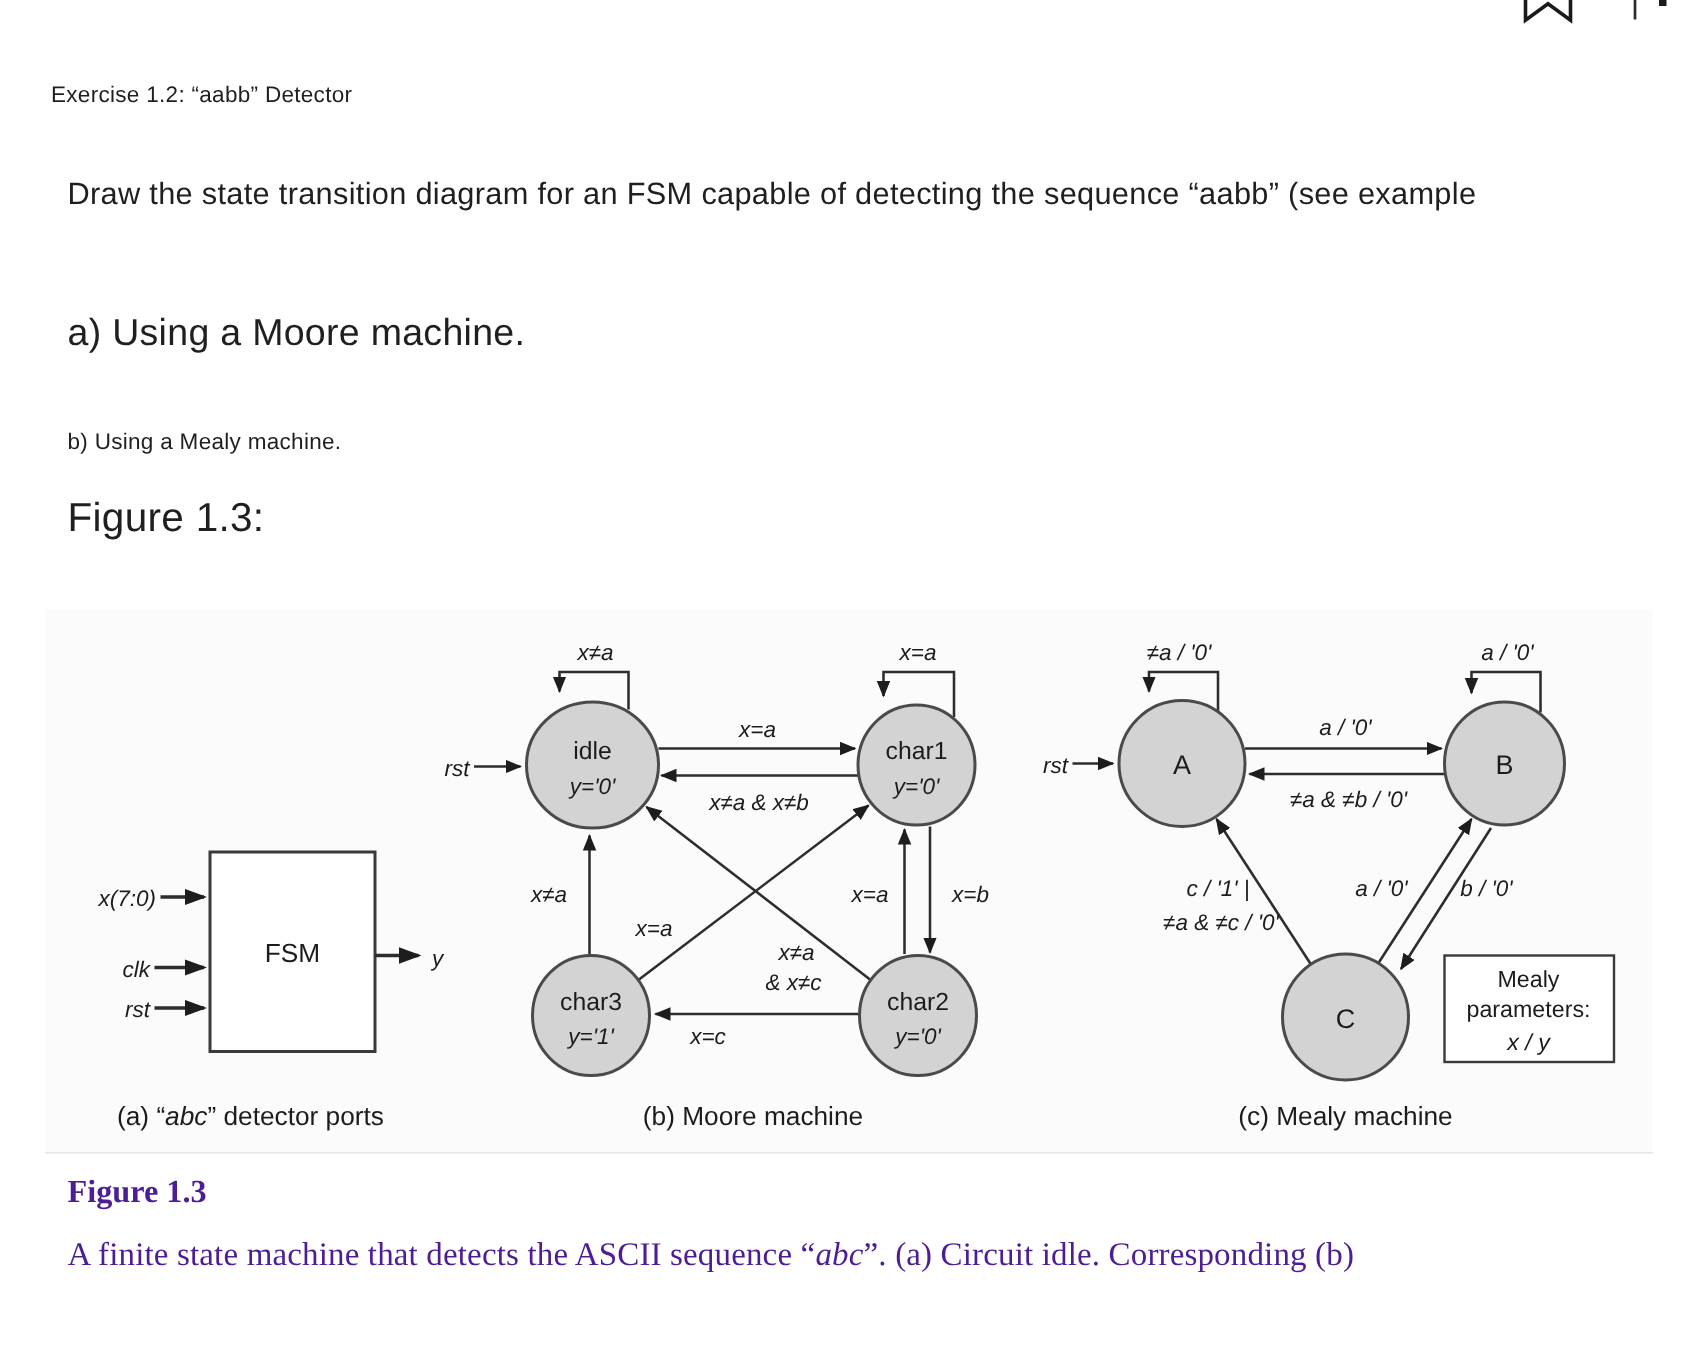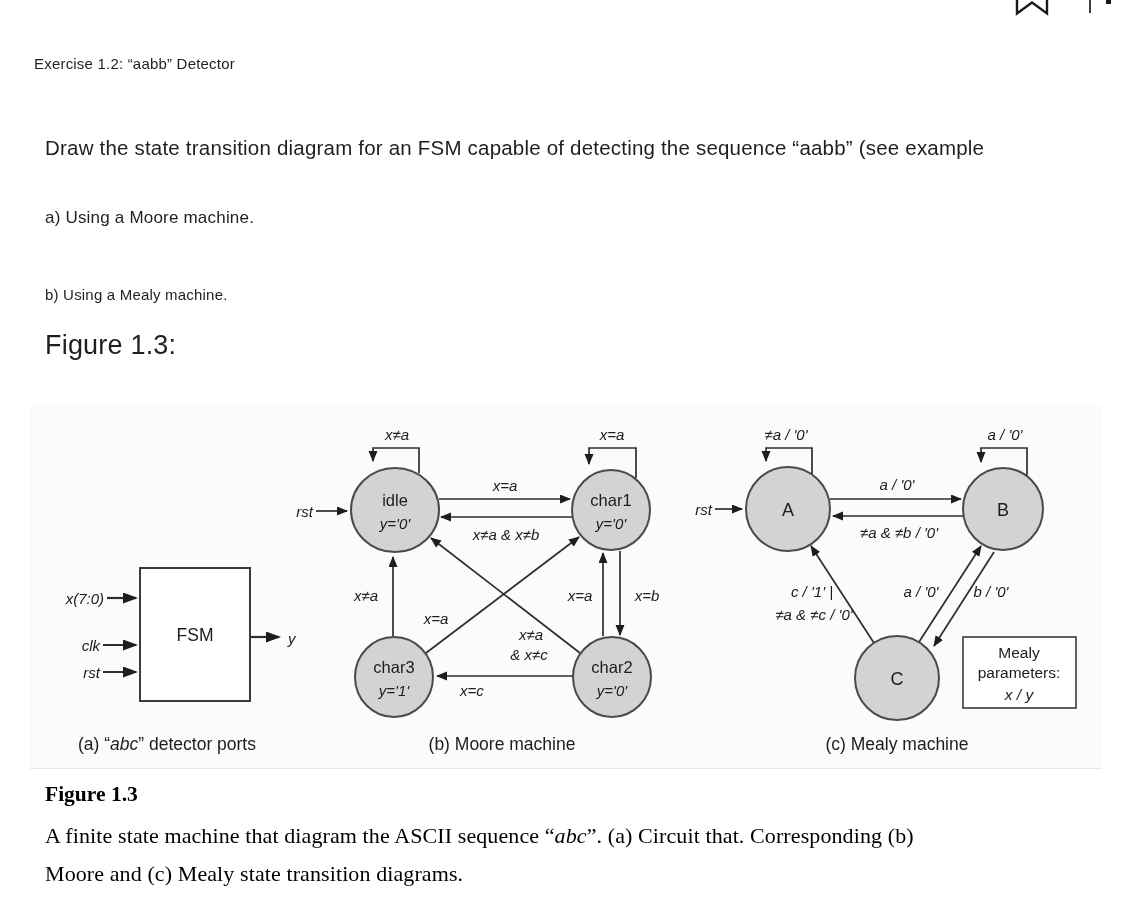--- a/index.html
+++ b/index.html
@@ -1,28 +1,28 @@
 <!DOCTYPE html>
 <html><head>
 <meta charset="utf-8">
 <style>
   html,body{margin:0;padding:0;}
   body{
     width:1132px;height:910px;position:relative;background:#ffffff;
     font-family:"Liberation Sans",sans-serif;color:#1f1f1f;overflow:hidden;
   }
   .abs{position:absolute;}
-  .nowrap{white-space:nowrap;display:block;margin-top:18px;}
+  .nowrap{white-space:nowrap;display:block;}
   .heading{left:34px;top:55px;font-size:15px;letter-spacing:.2px;}
   .para{left:45px;top:113px;font-size:20.5px;letter-spacing:.2px;line-height:33px;}
-  .item-a{left:45px;top:208px;font-size:17px;letter-spacing:.2px;text-align:center;}
+  .item-a{left:45px;top:208px;font-size:25px;letter-spacing:.2px;text-align:center;}
   .item-b{left:45px;top:286px;font-size:15px;letter-spacing:.2px;}
   .figref{left:45px;top:330px;font-size:27px;letter-spacing:.2px;}
   .figure-wrap{left:30px;top:406px;width:1072px;height:362px;background:#fbfbfb;border-bottom:1px solid #e6e6e6;}
-  .figcap{left:45px;top:782px;width:1085px;font-family:"Liberation Serif",serif;color:#000000;}
+  .figcap{left:45px;top:782px;width:1085px;font-family:"Liberation Serif",serif;color:#4c1d95;}
   .figcap .cap-title{font-weight:bold;font-size:21.5px;display:block;margin-bottom:10px;}
   .figcap .cap-line{font-size:22px;letter-spacing:.1px;display:block;line-height:38px;}
   .it{font-style:italic;}
   svg text{font-family:"Liberation Sans",sans-serif;fill:#1c1c1c;}
   .lab{font-size:15px;font-style:italic;}
   .lab2{font-size:15px;font-style:italic;}
   .stname{font-size:16.5px;}
   .stout{font-size:15px;font-style:italic;}
   .cap{font-size:17.5px;}
   .ln{stroke:#2d2d2d;stroke-width:1.7;fill:none;}
@@ -167,15 +167,14 @@
     <text x="1019" y="678" text-anchor="middle" font-size="15.5">parameters:</text>
     <text x="1019" y="700" text-anchor="middle" font-size="15.5" class="it">x / y</text>
 
     <text x="897" y="750" text-anchor="middle" class="cap">(c) Mealy machine</text>
   </g>
 </svg>
 </div>
 
 <div class="abs figcap">
   <span class="cap-title">Figure 1.3</span>
-  <span class="cap-line"><span>A finite state machine that diagram the ASCII sequence “</span><span class="it">abc</span><span>”. (a) Circuit that. Corresponding (b)</span></span>
-  <span class="cap-line">Moore and (c) Mealy state transition diagrams.</span>
+  <span class="cap-line"><span>A finite state machine that detects the ASCII sequence “</span><span class="it">abc</span><span>”. (a) Circuit idle. Corresponding (b)</span></span>
 </div>
 
 </body></html>

